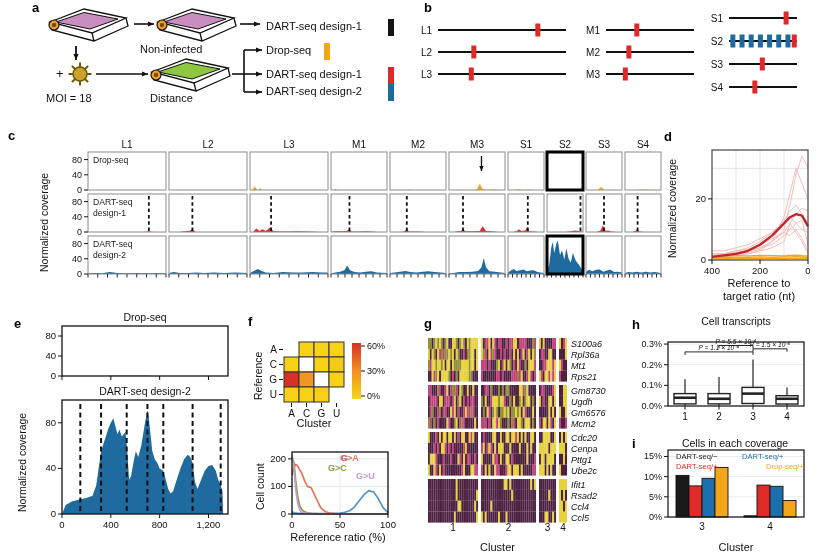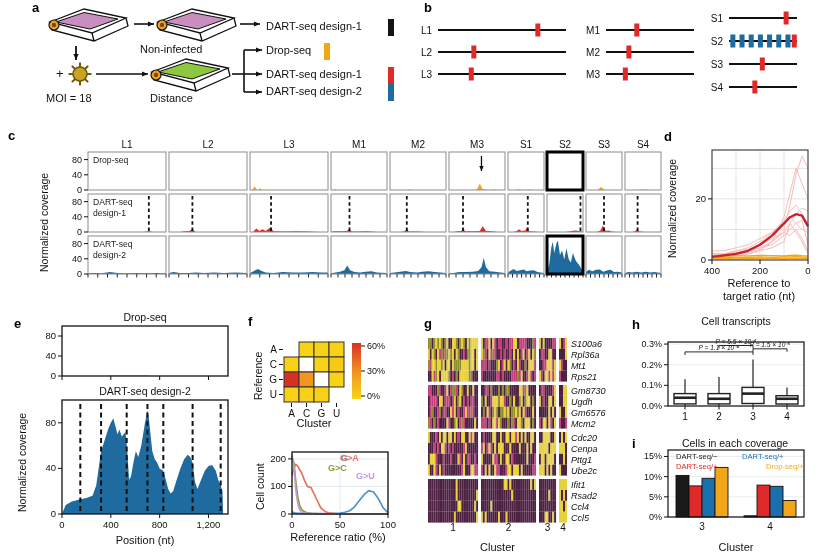--- a/index.html
+++ b/index.html
@@ -1670,21 +1670,20 @@
 
   <span class="vlab" style="left:38px;top:272px">Normalized coverage</span>
 
   <span class="vlab" style="left:666px;top:258px">Normalized coverage</span>
   <span class="lab cent" style="left:700px;top:277px;width:118px">Reference to</span>
   <span class="lab cent" style="left:700px;top:290px;width:118px">target ratio (nt)</span>
 
   <span class="vlab" style="left:16px;top:512px">Normalized coverage</span>
   <span class="ttl" style="left:62px;top:311px;width:166px">Drop-seq</span>
   <span class="ttl" style="left:62px;top:385px;width:166px">DART-seq design-2</span>
-  <span class="lab cent" style="left:62px;top:534px;width:166px">Position (nt)</span>
 
   <span class="vlab" style="left:252px;top:400px">Reference</span>
   <span class="lab cent" style="left:284px;top:417px;width:60px">Cluster</span>
   <span class="vlab" style="left:254px;top:510px">Cell count</span>
   <span class="lab cent" style="left:278px;top:531px;width:120px">Reference ratio (%)</span>
   <span class="leg" style="left: 341px; top: 453px; color: rgb(79, 148, 201);">G</span>
   <span class="leg" style="left: 340px; top: 453px; color: rgb(232, 115, 90);">G&gt;A</span>
   <span class="leg" style="left: 328px; top: 463px; color: rgb(138, 154, 59);">G&gt;C</span>
   <span class="leg" style="left: 356px; top: 463px; color: rgb(196, 155, 209); margin-top: 8px;">G&gt;U</span>
 

